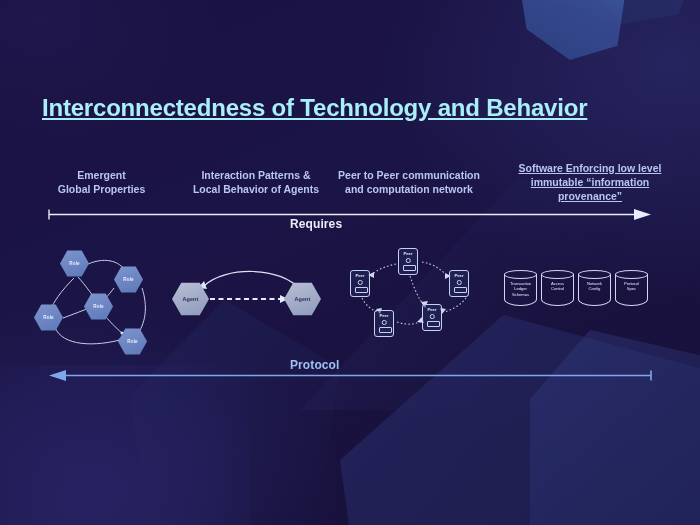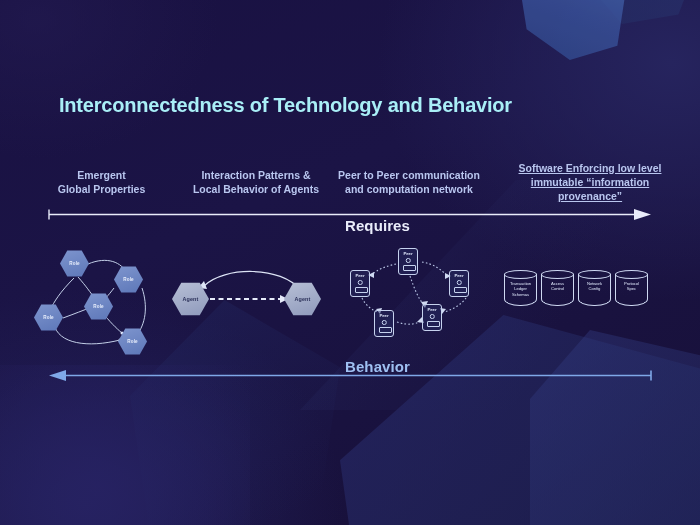--- a/index.html
+++ b/index.html
@@ -76,26 +76,27 @@
     top: 180px; left: 300px;
     width: 360px; height: 230px;
     background: linear-gradient(118deg, rgba(46,52,112,.55) 0%, rgba(30,33,78,0) 70%);
     clip-path: polygon(60% 0%, 100% 0%, 100% 100%, 0% 100%);
     opacity: .5;
   }
 
   
   #title {
     position: absolute;
-    left: 59px; top: 94px;
-    font-size: 20px;
+    left: 42px; top: 94px;
+    font-size: 24px;
     font-weight: bold;
     letter-spacing: -0.2px;
     color: #a9eff7;
     white-space: nowrap;
+    text-decoration: underline;
   }
 
   
   .col-head {
     position: absolute;
     text-align: center;
     font-size: 10.5px;
     font-weight: bold;
     line-height: 14px;
     color: #b9c6ef;
@@ -111,24 +112,24 @@
     position: absolute;
     left: 48px;
     width: 604px;
     height: 14px;
   }
   #requires-arrow { top: 208px; }
   #enables-arrow  { top: 369px; }
 
   .arrow-label {
     position: absolute;
-    font-size: 15px;
+    font-size: 12px;
     font-weight: bold;
     letter-spacing: .1px;
-    text-align: right;
+    text-align: left;
     width: 120px;
   }
   #requires-label { left: 290px; top: 217px; color: #e9ecfa; }
   #enables-label  { left: 290px; top: 358px; color: #9fc0f2; }
 
   
   .panel { position: absolute; }
   #panel-roles  { left: 32px;  top: 248px; width: 140px; height: 112px; }
   #panel-agents { left: 172px; top: 268px; width: 150px; height: 60px; }
   #panel-peers  { left: 344px; top: 248px; width: 134px; height: 100px; }
@@ -270,21 +271,21 @@
     <line x1="1" y1="1.5" x2="1" y2="11.5" stroke="#e9ecfa" stroke-width="1.4"></line>
     <polygon points="586,1 603,6.5 586,12" fill="#e9ecfa"></polygon>
   </svg>
   <div class="arrow-label" id="requires-label">Requires</div>
 
   <svg id="enables-arrow" viewBox="0 0 604 14">
     <line x1="16" y1="6.5" x2="603" y2="6.5" stroke="#7fa8e8" stroke-width="1.4"></line>
     <line x1="603" y1="1.5" x2="603" y2="11.5" stroke="#7fa8e8" stroke-width="1.6"></line>
     <polygon points="18,1 1,6.5 18,12" fill="#7fa8e8"></polygon>
   </svg>
-  <div class="arrow-label" id="enables-label">Behavior</div>
+  <div class="arrow-label" id="enables-label">Protocol</div>
 
   <div class="panel" id="panel-roles">
     <svg width="140" height="112" viewBox="0 0 140 112" style="position:absolute;left:0;top:0;">
       <g fill="none" stroke="#c3cfe8" stroke-width="1">
         <path d="M56 16 C 75 8, 90 14, 95 26"></path>
         <path d="M42 30 C 28 44, 22 54, 18 62"></path>
         <path d="M46 29 C 54 38, 58 44, 64 52"></path>
         <path d="M82 40 C 76 48, 72 52, 66 57"></path>
         <path d="M31 70 C 42 66, 52 62, 60 59"></path>
         <path d="M70 64 C 78 74, 84 80, 90 85"></path>

